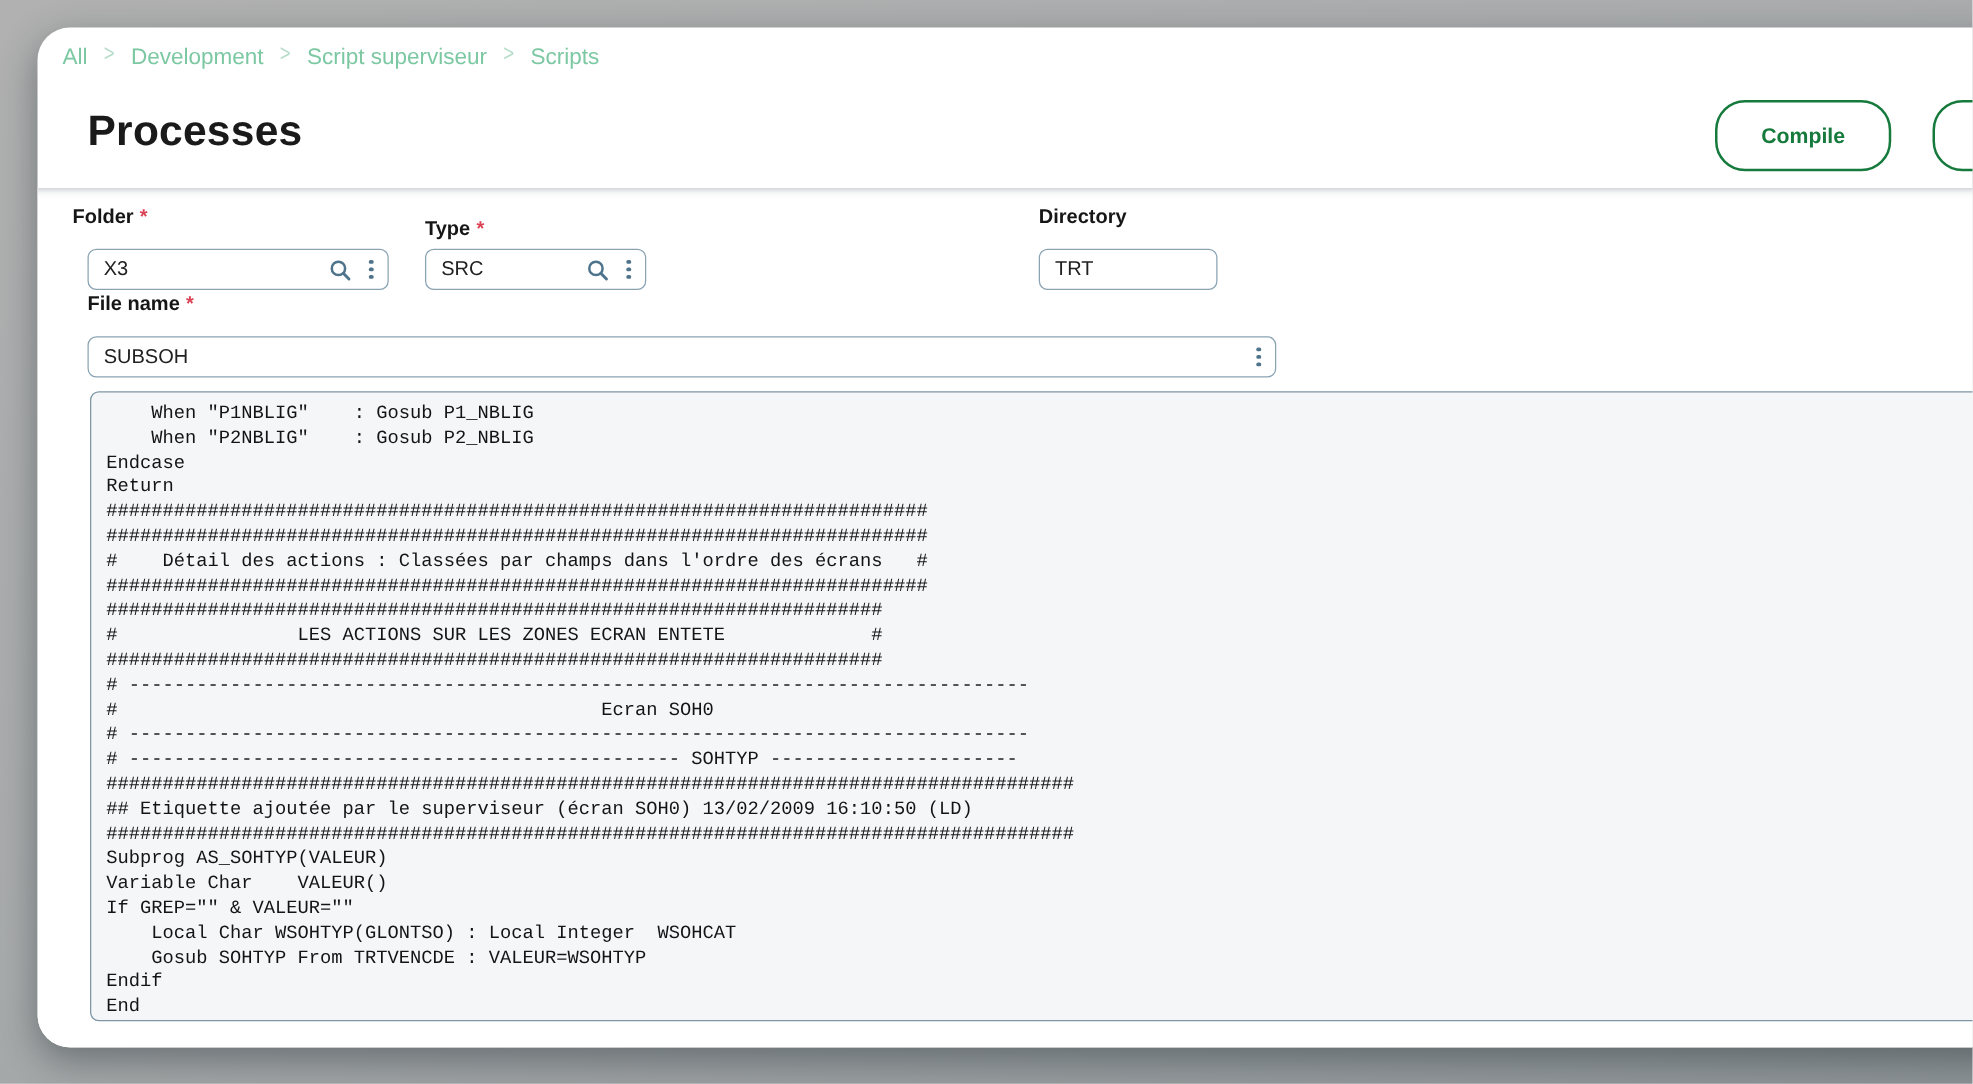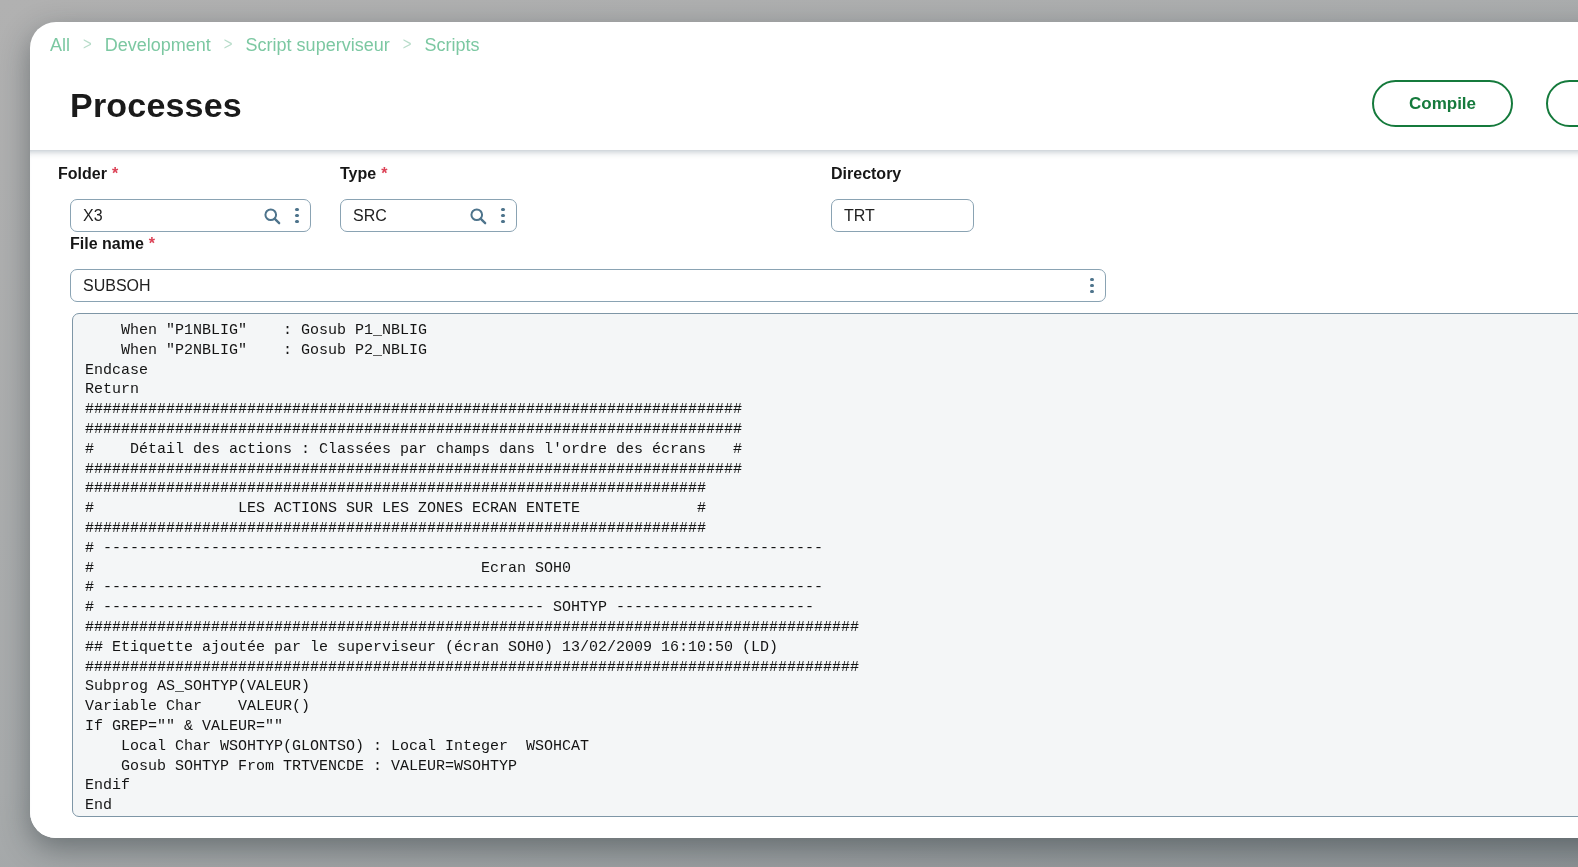--- a/index.html
+++ b/index.html
@@ -14,21 +14,21 @@
     box-shadow:0 10px 30px rgba(25,35,40,.42);
     overflow:hidden;
   }
   
   .breadcrumb{position:absolute;left:20px;top:13px;display:flex;gap:13px;font-size:18px;}
   .crumb{color:#7cc8a2;cursor:pointer;}
   .crumb-sep{color:#b7dcc9;font-size:15px;transform:scaleY(1.25);}
   
   .page-title{position:absolute;left:40px;top:64px;font-size:34px;font-weight:700;color:#1a1a1a;letter-spacing:.2px;}
   .pill-btn{
-    position:absolute;top:58px;height:47px;border-radius:24px;border:2px solid #157a3c;
+    position:absolute;top:58px;height:57px;border-radius:24px;border:2px solid #157a3c;
     background:#ffffff;color:#157a3c;font-weight:700;font-size:17px;font-family:inherit;cursor:pointer;
   }
   .compile-btn{left:1342px;width:141px;}
   .partial-btn{left:1516px;width:220px;}
   
   .form-area{
     position:absolute;left:0;top:128px;width:100%;height:688px;background:#ffffff;
     box-shadow:inset 0 8px 8px -8px rgba(105,122,138,.65);
   }
   .f-label{position:absolute;font-size:16px;font-weight:700;color:#161616;white-space:nowrap;}
@@ -42,23 +42,23 @@
     font-family:"Liberation Sans",sans-serif;background:transparent;padding:0;
   }
   .shell-icons{display:flex;align-items:center;gap:11px;margin-left:6px;}
   .kebab{display:flex;flex-direction:column;gap:2.5px;cursor:pointer;padding:2px;}
   .kebab i{width:3.6px;height:3.6px;border-radius:50%;background:#4e748c;display:block;}
   .search-ic{cursor:pointer;display:flex;}
   #shell-folder{left:40px;top:49px;width:241px;}
   #shell-type{left:310px;top:49px;width:177px;}
   #shell-desc{left:519px;top:49px;width:249px;}
   #shell-dir{left:801px;top:49px;width:143px;}
-  #shell-file{left:40px;top:119px;width:1036px;}
+  #shell-file{left:40px;top:119px;width:951px;}
   #label-folder{left:28px;top:15px;}
-  #label-type{left:310px;top:15px;}
+  #label-type{left:310px;top:25px;}
   #label-dir{left:801px;top:15px;}
   #label-file{left:40px;top:85px;}
   
   .code-box{
     position:absolute;left:42px;top:163px;width:1554px;height:504px;box-sizing:border-box;
     background:#f4f6f7;border:1px solid #7e96a6;border-radius:7px;
     overflow:hidden;padding:7px 0 0 12px;cursor:text;
   }
   .cl{
     white-space:pre;font-family:"Liberation Mono",monospace;

